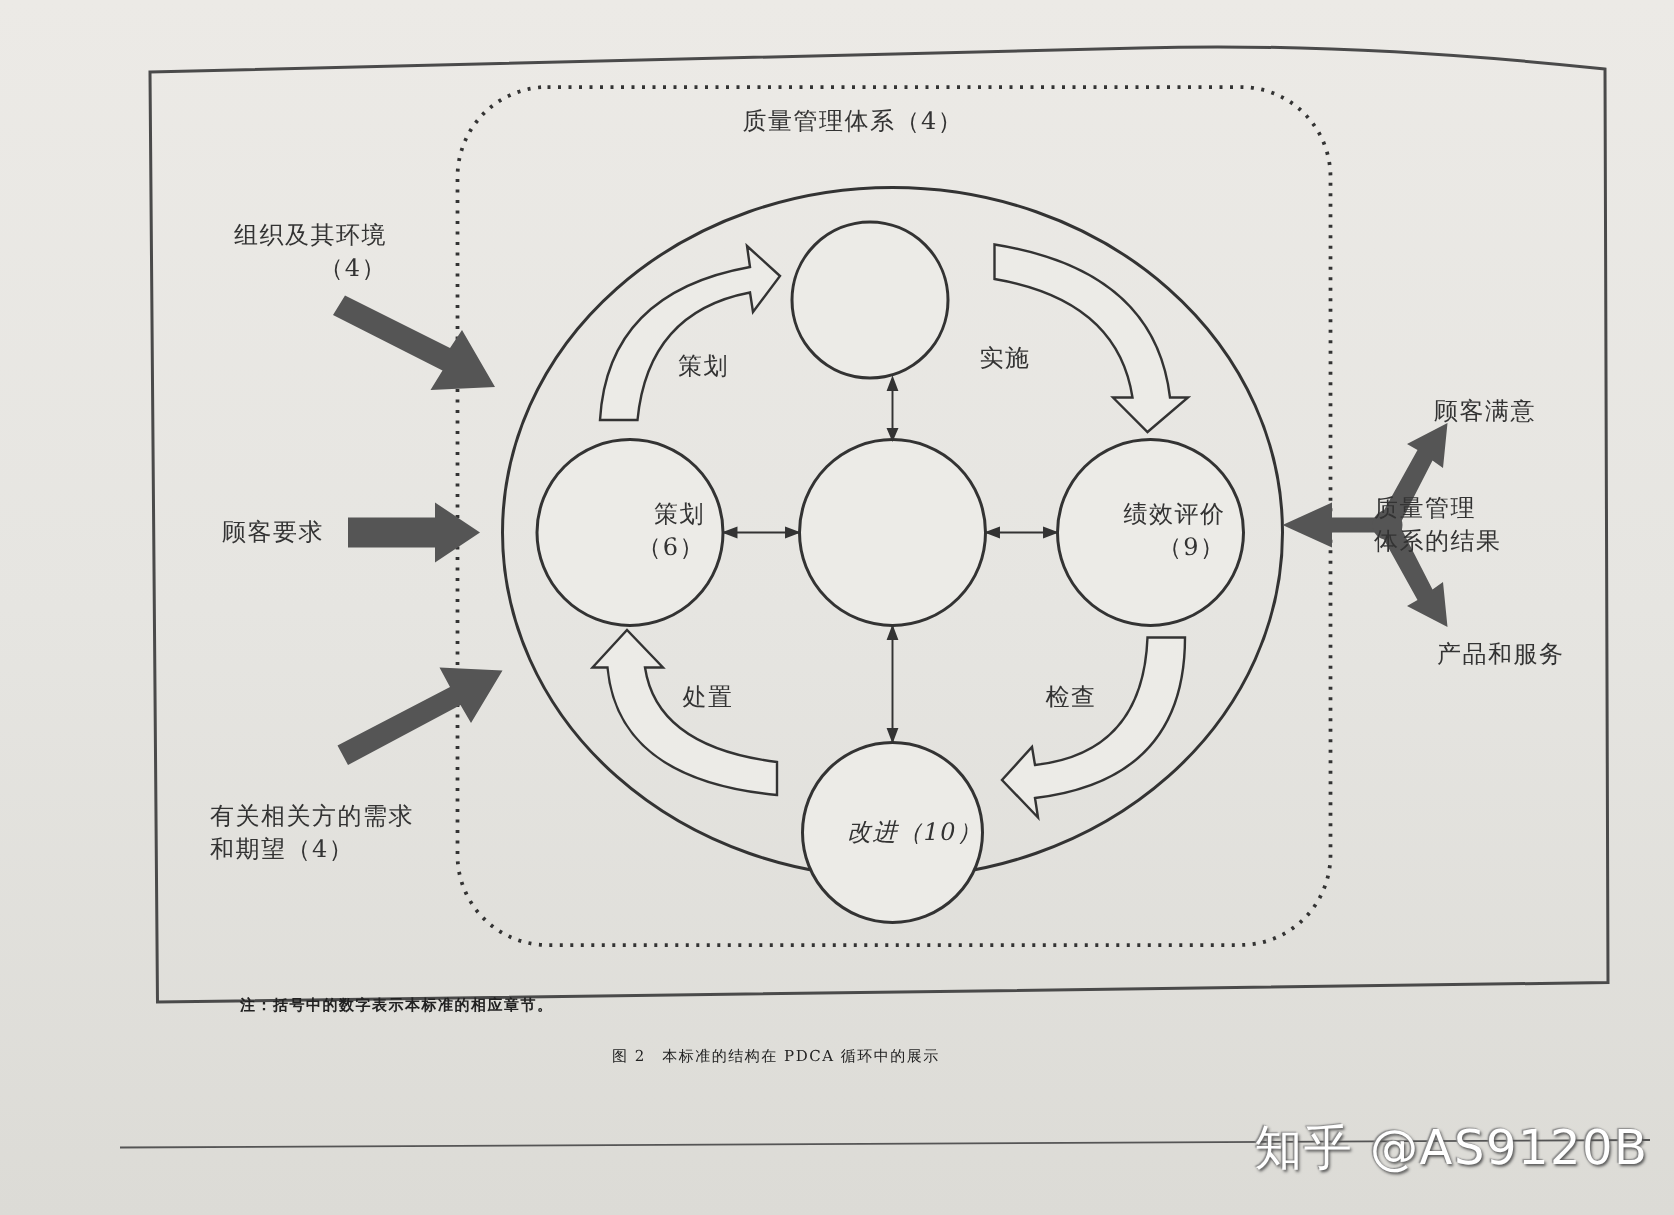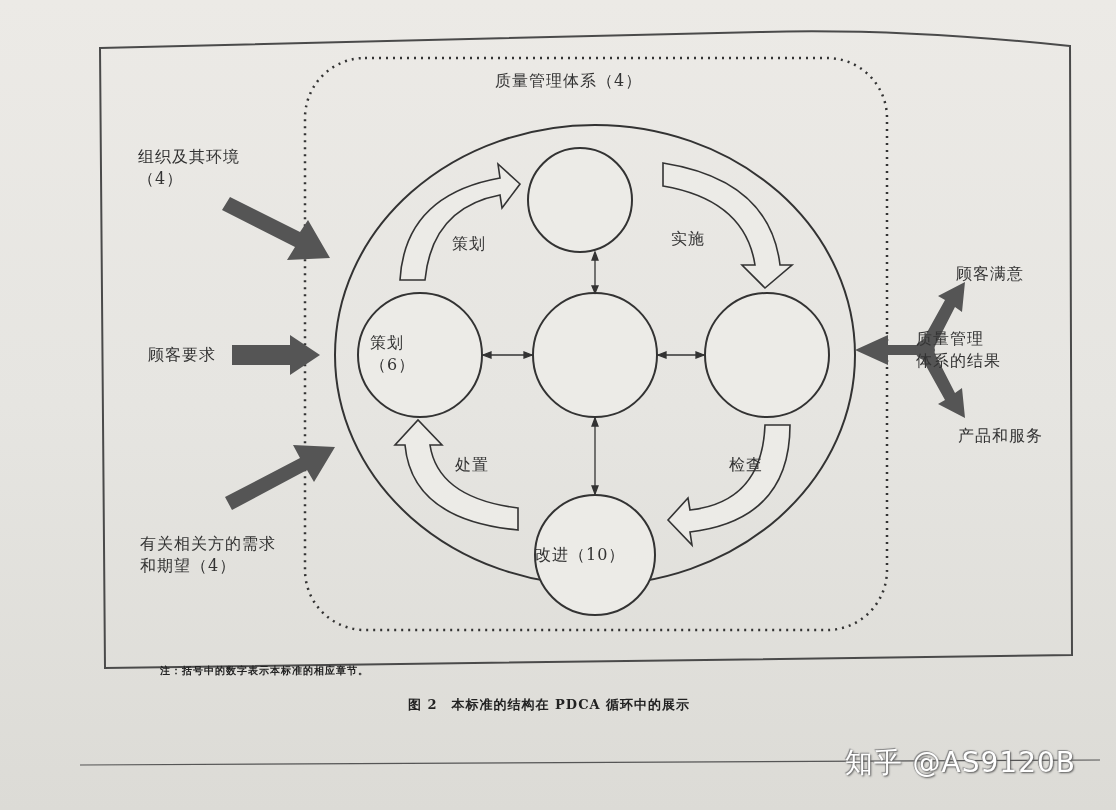--- a/index.html
+++ b/index.html
@@ -11,26 +11,26 @@
   }
   .page {
     position:absolute; left:0; top:0; width:1116px; height:810px;
     background:linear-gradient(180deg,#eceae6 0%,#e6e5e1 50%,#dcdbd6 100%);
   }
   svg.diagram { position:absolute; left:0; top:0; }
   .lbl {
     position:absolute; font-size:16px; line-height:22px; color:#333;
     letter-spacing:1px; white-space:nowrap;
   }
-  .center { text-align:left; }
+  .center { text-align:right; }
   .note { font-size:10px; font-weight:bold; color:#222; }
-  .caption { font-size:13px; font-weight:bold; color:#222; letter-spacing:1px; }
+  .caption { font-size:10px; font-weight:normal; color:#222; letter-spacing:1px; }
   .watermark {
-    position:absolute; right:40px; top:744px; font-family:"DejaVu Sans", sans-serif;
-    font-size:28px; color:#fff; text-shadow:1px 1px 2px #555, -1px -1px 1px #888;
+    position:absolute; right:17px; top:744px; font-family:"DejaVu Sans", sans-serif;
+    font-size:32px; color:#fff; text-shadow:1px 1px 2px #555, -1px -1px 1px #888;
     letter-spacing:1px;
   }
 </style>
 </head>
 <body>
 
 <div class="page">
 
   <svg class="diagram" width="1116" height="810" viewBox="0 0 1116 810">
 
@@ -97,25 +97,29 @@
   <div class="lbl" style="left:148px; top:344px;">顾客要求</div>
   <div class="lbl" style="left:140px; top:512px;margin-top:21px;">
     <div>有关相关方的需求</div>
     <div>和期望（4）</div>
   </div>
 
   <div class="lbl center" style="left:370px; top:332px; width:100px;">
     <div>策划</div>
     <div>（6）</div>
   </div>
-  <div class="lbl center" style="left:535px; top:544px; width:120px;">改进（10）</div>
+  <div class="lbl center" style="left:717px; top:332px; width:100px;">
+    <div>绩效评价</div>
+    <div>（9）</div>
+  </div>
+  <div class="lbl center" style="left:535px; top:544px; width:120px;font-style:italic;">改进（10）</div>
 
   <div class="lbl" style="left:452px; top:233px;">策划</div>
-  <div class="lbl" style="left:671px; top:228px;text-align:center;">实施</div>
-  <div class="lbl" style="left:697px; top:454px;margin-left:32px;">检查</div>
+  <div class="lbl" style="left:653px; top:228px;text-align:center;">实施</div>
+  <div class="lbl" style="left:697px; top:454px;">检查</div>
   <div class="lbl" style="left:455px; top:454px;">处置</div>
 
   <div class="lbl" style="left:956px; top:263px;">顾客满意</div>
   <div class="lbl" style="left:916px; top:328px;">
     <div>质量管理</div>
     <div>体系的结果</div>
   </div>
   <div class="lbl" style="left:958px; top:425px;">产品和服务</div>
 
   <div class="lbl note" style="left:160px; top:660px;">注：括号中的数字表示本标准的相应章节。</div>

